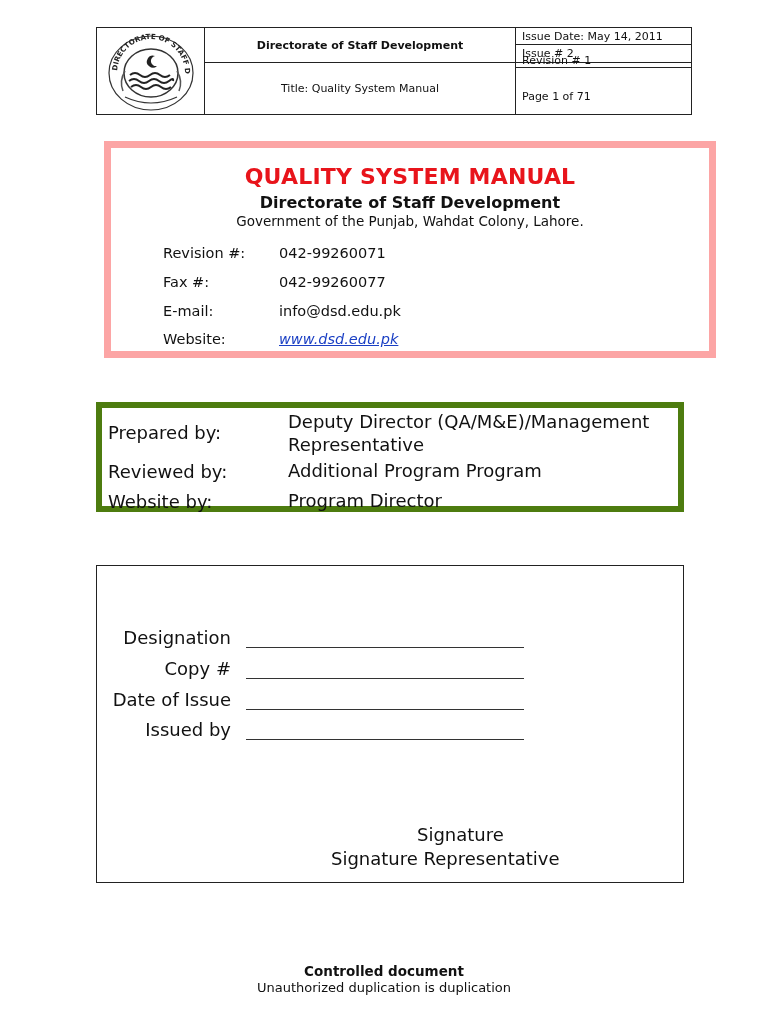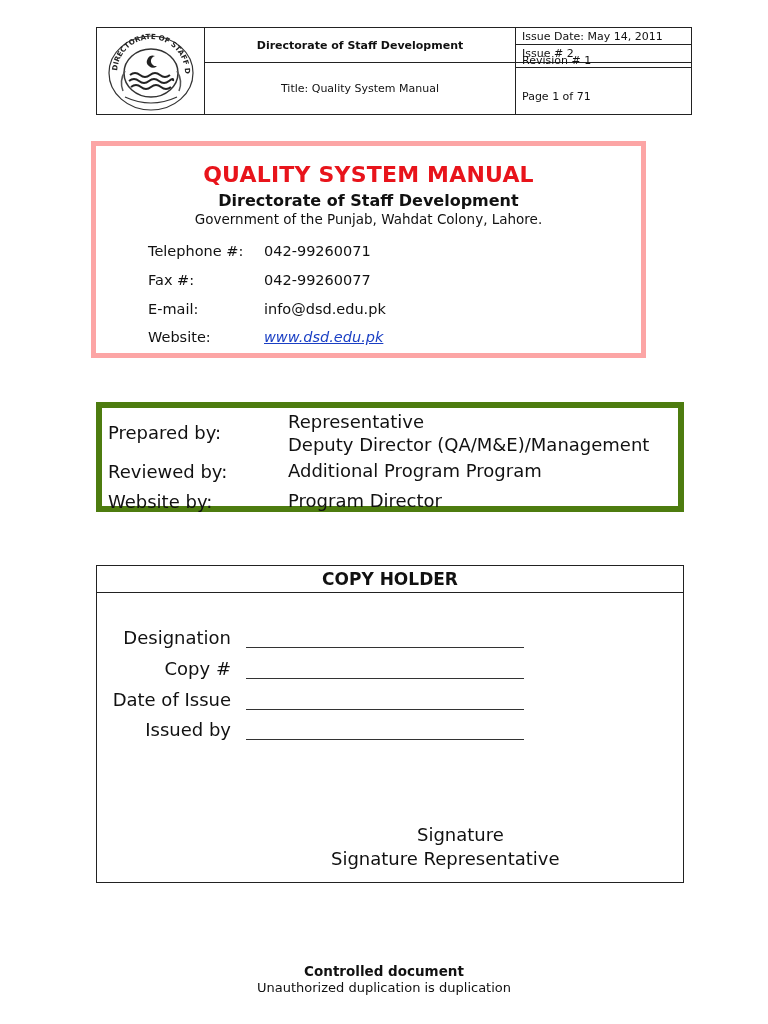--- a/index.html
+++ b/index.html
@@ -22,21 +22,21 @@
     .hdr-mid-top { left:0; top:0; width:100%; height:35px; border-bottom:1px solid #222; box-sizing:border-box;
       display:flex; align-items:center; justify-content:center; font-weight:bold; font-size:11px; }
     .hdr-mid-bot { left:0; top:35px; width:100%; height:51px;
       display:flex; align-items:center; justify-content:center; font-size:11px; }
     .hdr-right { left:419px; top:0; width:175px; height:86px; }
     .hdr-cell { position:absolute; left:0; width:100%; box-sizing:border-box; padding-left:6px;
       font-size:11px; display:flex; align-items:center; }
     .hdr-cell.b { border-bottom:1px solid #222; }
 
     
-    .info { left:91px; top:141px; width:555px; height:217px; border:5px solid #fca5a5; box-sizing:border-box; }
+    .info { left:104px; top:141px; width:612px; height:217px; border:7px solid #fca5a5; box-sizing:border-box; }
     .qsm-title { left:0; top:16px; width:100%; text-align:center; color:#e8141b;
       font-weight:bold; font-size:22px; letter-spacing:0.2px; }
     .qsm-sub { left:0; top:45px; width:100%; text-align:center; font-weight:bold; font-size:16px; }
     .qsm-addr { left:0; top:65px; width:100%; text-align:center; font-size:13.5px; }
     .contact-label { left:52px; font-size:14.5px; }
     .contact-value { left:168px; font-size:14.5px; }
     .link { color:#1a3fc4; text-decoration:underline; }
 
     
     .prep { left:96px; top:402px; width:588px; height:110px; border:6px solid #4d7c0f; box-sizing:border-box; }
@@ -89,47 +89,46 @@
     <div class="hdr-cell b" style="top:25px;height:15px;text-align:right;">Revision # 1</div>
     <div class="hdr-cell" style="top:50px;height:36px;">Page 1 of 71</div>
   </div>
 </div>
 
 <div class="abs info">
   <div class="abs qsm-title">QUALITY SYSTEM MANUAL</div>
   <div class="abs qsm-sub">Directorate of Staff Development</div>
   <div class="abs qsm-addr">Government of the Punjab, Wahdat Colony, Lahore.</div>
 
-  <div class="abs contact-label" style="top:97px;">Telephone #:</div>
+  <div class="abs contact-label" style="top:97px;">Revision #:</div>
   <div class="abs contact-value" style="top:97px;">042-99260071</div>
 
   <div class="abs contact-label" style="top:126px;">Fax #:</div>
   <div class="abs contact-value" style="top:126px;">042-99260077</div>
 
   <div class="abs contact-label" style="top:155px;">E-mail:</div>
   <div class="abs contact-value" style="top:155px;">info@dsd.edu.pk</div>
 
   <div class="abs contact-label" style="top:183px;">Website:</div>
   <a class="abs contact-value link" style="top:183px;font-style:italic;">www.dsd.edu.pk</a>
 </div>
 
 <div class="abs prep">
   <div class="abs prep-label" style="top:14px;">Prepared by:</div>
   <div class="abs prep-value" style="top:2px;">
+    <div>Deputy Director (QA/M&amp;E)/Management</div>
     <div>Representative</div>
-    <div>Deputy Director (QA/M&amp;E)/Management</div>
   </div>
   <div class="abs prep-label" style="top:53px;">Reviewed by:</div>
   <div class="abs prep-value" style="top:51px;">Additional Program Program</div>
   <div class="abs prep-label" style="top:83px;">Website by:</div>
   <div class="abs prep-value" style="top:81px;">Program Director</div>
 </div>
 
 <div class="abs copy">
-  <div class="abs copy-head">COPY HOLDER</div>
 
   <div class="abs field-label" style="top:61px;">Designation</div>
   <div class="abs field-line" style="top:81px;"></div>
 
   <div class="abs field-label" style="top:92px;">Copy #</div>
   <div class="abs field-line" style="top:112px;"></div>
 
   <div class="abs field-label" style="top:123px;">Date of Issue</div>
   <div class="abs field-line" style="top:143px;"></div>
 

